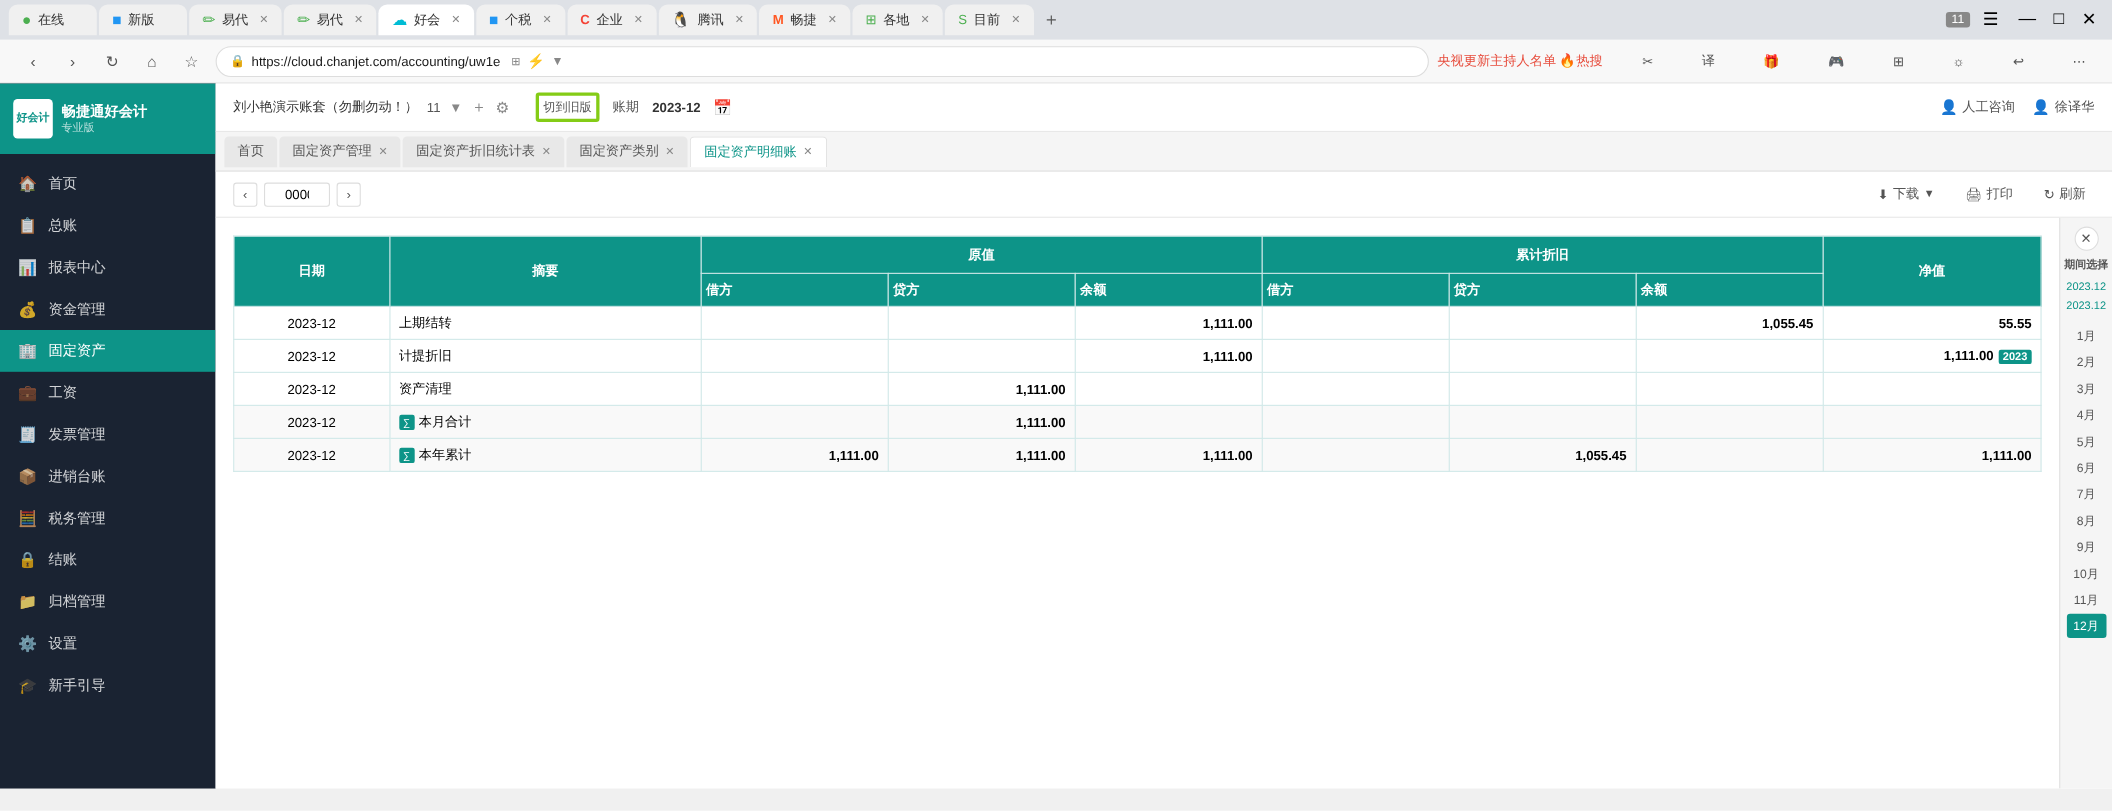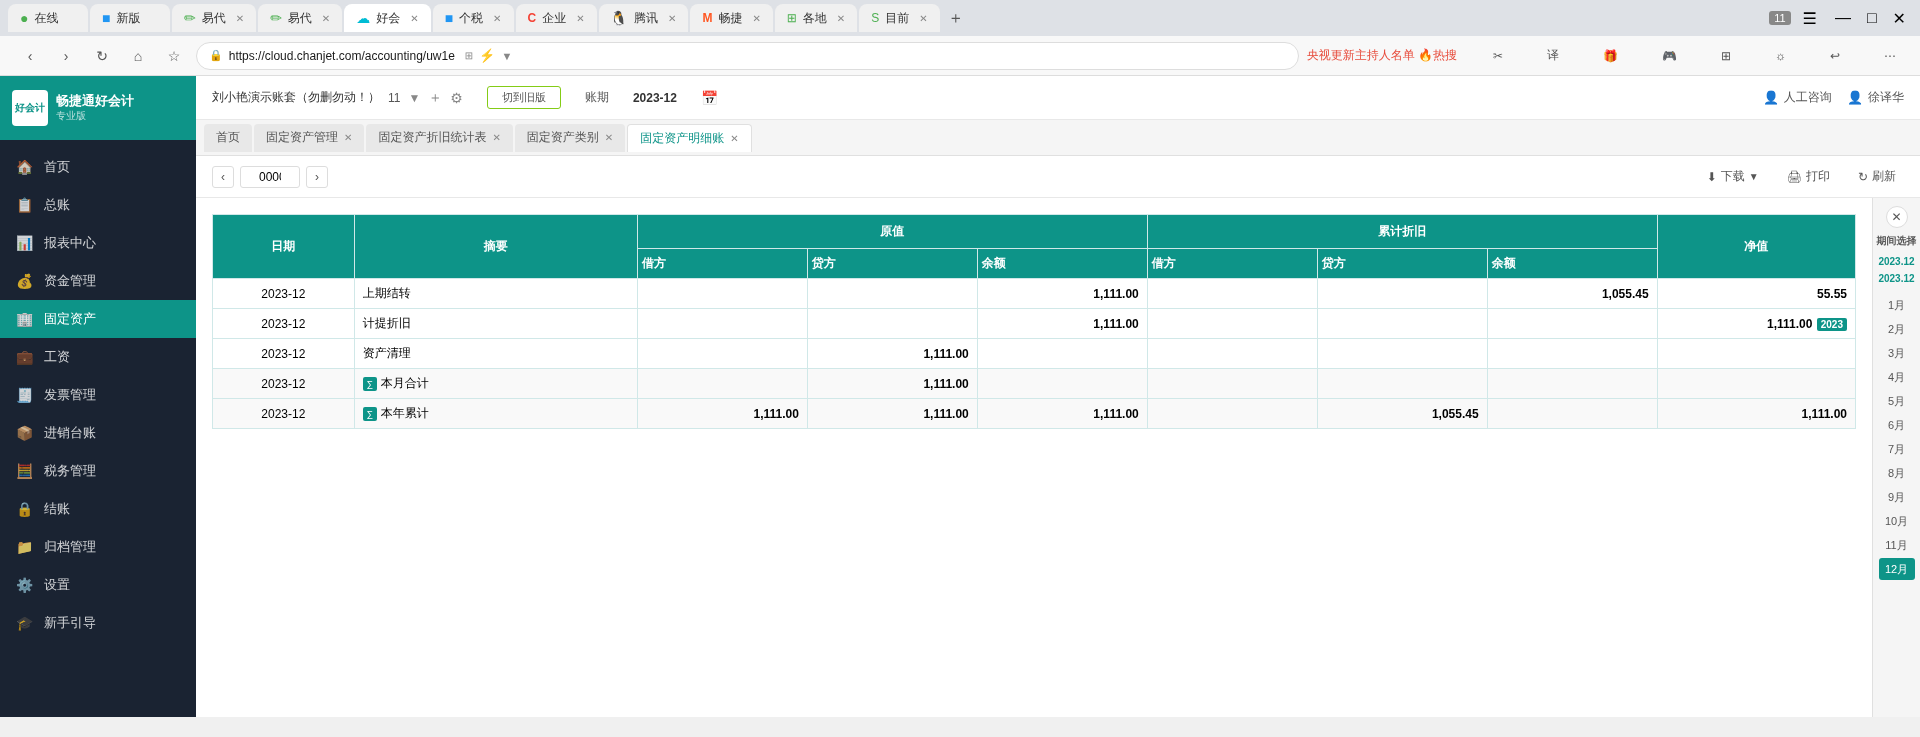--- a/index.html
+++ b/index.html
@@ -33,23 +33,23 @@
     .sidebar-edition { font-size: 10px; color: rgba(255,255,255,0.7); }
     .sidebar-nav { flex: 1; padding: 8px 0; overflow-y: auto; }
     .sidebar-item { display: flex; align-items: center; gap: 10px; padding: 10px 16px; cursor: pointer; color: rgba(255,255,255,0.8); font-size: 13px; }
     .sidebar-item.active { background: #0d9488; color: #fff; }
     .sidebar-item-icon { width: 18px; height: 18px; display: flex; align-items: center; justify-content: center; font-size: 14px; }
 
     
     .main-content { flex: 1; background: #fff; display: flex; flex-direction: column; overflow: hidden; }
 
     
-    .top-bar { display: flex; align-items: center; height: 44px; background: #fff; border-bottom: 1px solid #e8e8e8; padding: 0 16px; gap: 24px; flex-shrink: 0; }
+    .top-bar { display: flex; align-items: center; height: 44px; background: #fff; border-bottom: 1px solid #e8e8e8; padding: 0 16px; gap: 12px; flex-shrink: 0; }
     .account-info { display: flex; align-items: center; gap: 8px; font-size: 12px; color: #333; }
-    .switch-btn { border: 1px solid #84cc16; padding: 3px 14px; border-radius: 3px; cursor: pointer; font-size: 11px; color: #555; }
+    .switch-btn { border: 3px solid #84cc16; padding: 3px 4px; border-radius: 3px; cursor: pointer; font-size: 11px; color: #555; margin-left: 12px; }
     .top-bar-right { margin-left: auto; display: flex; align-items: center; gap: 16px; font-size: 12px; color: #555; }
     .service-btn { display: flex; align-items: center; gap: 4px; cursor: pointer; }
     .user-btn { display: flex; align-items: center; gap: 4px; cursor: pointer; }
 
     
     .content-tabs { display: flex; align-items: center; height: 36px; background: #f5f5f5; border-bottom: 1px solid #e0e0e0; padding: 0 8px; gap: 2px; flex-shrink: 0; }
     .content-tab { display: flex; align-items: center; height: 28px; padding: 0 12px; border-radius: 4px 4px 0 0; font-size: 12px; cursor: pointer; gap: 6px; background: #e8e8e8; color: #555; }
     .content-tab.active { background: #fff; color: #0d9488; border: 1px solid #e0e0e0; border-bottom: none; }
     .content-tab .tab-x { font-size: 10px; color: #888; cursor: pointer; }
 
@@ -73,21 +73,21 @@
     .td-right { text-align: right; font-weight: bold; }
     .td-center { text-align: center; }
     .row-summary td { background: #f9f9f9 !important; }
     .summary-label { display: flex; align-items: center; gap: 4px; }
     .sum-icon { width: 14px; height: 14px; background: #0d9488; color: #fff; border-radius: 2px; display: inline-flex; align-items: center; justify-content: center; font-size: 9px; }
 
     
     .right-panel { width: 48px; background: #f5f5f5; border-left: 1px solid #e0e0e0; display: flex; flex-direction: column; align-items: center; padding: 8px 4px; gap: 2px; flex-shrink: 0; position: relative; }
     .period-header { font-size: 10px; color: #555; text-align: center; writing-mode: horizontal-tb; margin-bottom: 4px; white-space: nowrap; font-weight: bold; }
     .period-label { font-size: 10px; color: #333; padding: 2px 0; cursor: pointer; text-align: center; width: 100%; }
-    .period-label.highlight { color: #0d9488; font-weight: bold; }
+    .period-label.highlight { color: #0d9488; font-weight: normal; }
     .period-month { width: 36px; height: 22px; display: flex; align-items: center; justify-content: center; cursor: pointer; font-size: 11px; color: #555; border-radius: 3px; }
     .period-month.active { background: #0d9488; color: #fff; border-radius: 3px; }
     .close-panel-btn { width: 22px; height: 22px; background: #fff; border: 1px solid #ddd; border-radius: 50%; display: flex; align-items: center; justify-content: center; cursor: pointer; font-size: 12px; color: #555; margin-bottom: 4px; }
 
     
     .year-badge { background: #0d9488; color: #fff; font-size: 10px; padding: 1px 4px; border-radius: 2px; display: inline-block; }
 
     .content-with-right { display: flex; flex: 1; overflow: hidden; position: relative; }
   </style>
 </head>

